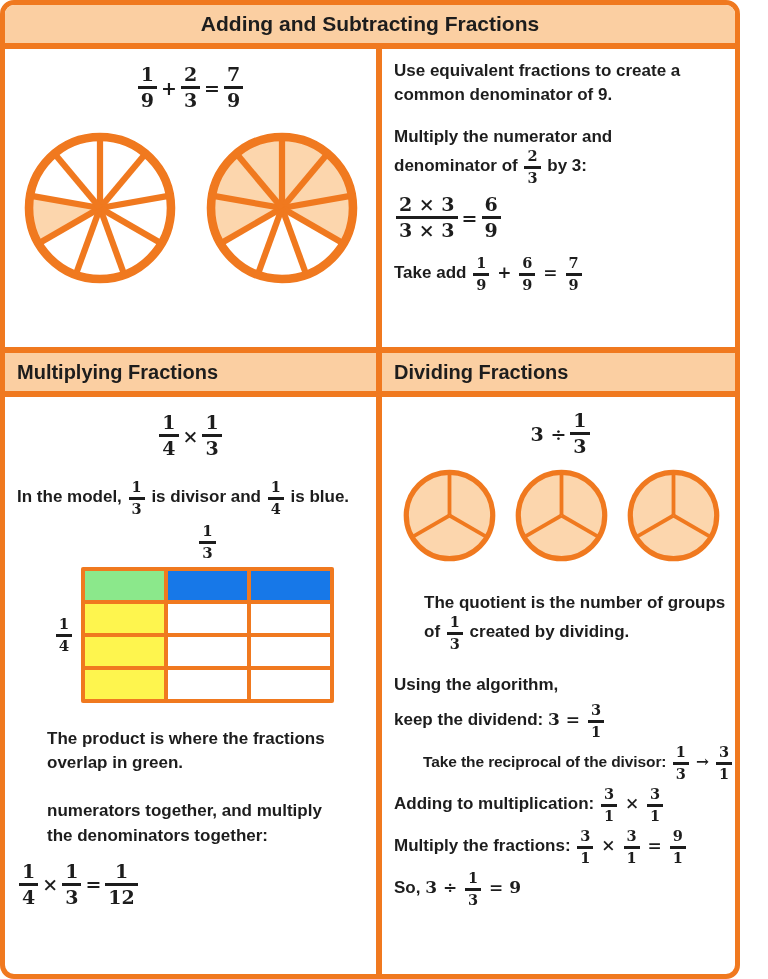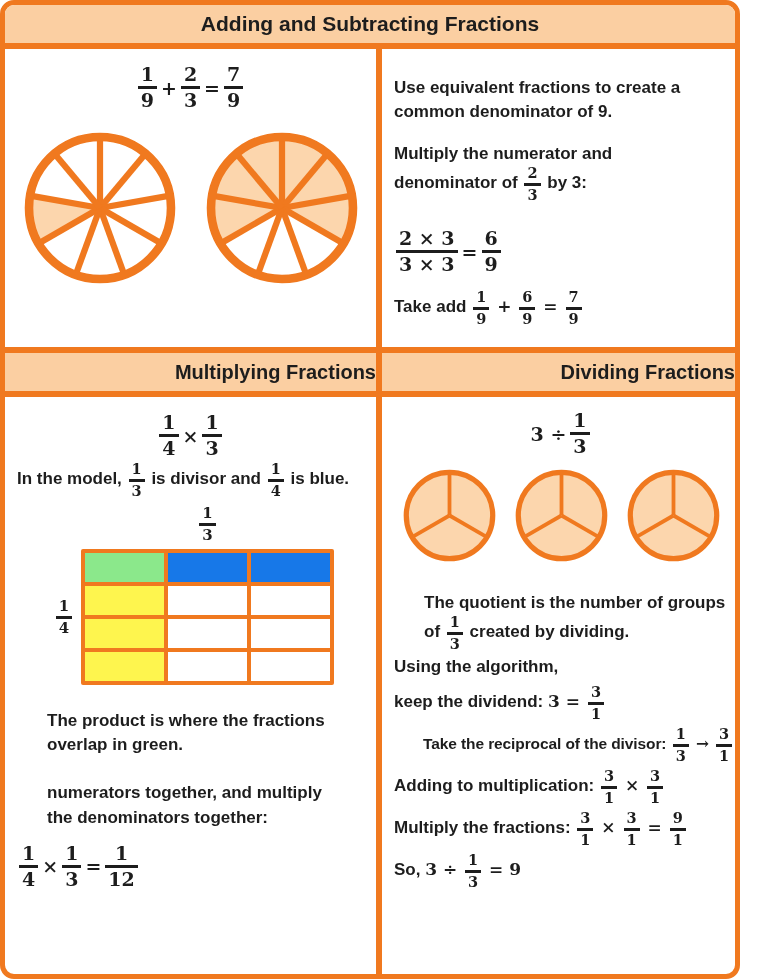--- a/index.html
+++ b/index.html
@@ -26,22 +26,22 @@
   .row { display: flex; width: 100%; }
   .row-a { flex: 0 0 304px; border-bottom: var(--ow) solid var(--orange); }
   .header-row { flex: 0 0 44px; border-bottom: var(--ow) solid var(--orange); }
   .row-c { flex: 1 1 auto; }
 
   .cell-left { width: 377px; flex: 0 0 377px; border-right: var(--ow) solid var(--orange); }
   .cell-right { flex: 1 1 auto; }
 
   .hcell {
     background: var(--peach);
-    display: flex; align-items: center; justify-content: flex-end;
-    font-size: 20px; font-weight: bold; color: var(--ink);
+    display: flex; align-items: center; justify-content: flex-start;
+    font-size: 20px; font-weight: bold; color: var(--ink); padding-left: 12px;
   }
   .hcell-left { width: 377px; flex: 0 0 377px; border-right: var(--ow) solid var(--orange); }
   .hcell-right { flex: 1 1 auto; }
 
   p, .para {
     margin: 0; padding: 0 6px 0 12px;
     font-size: 17px; font-weight: bold; color: var(--ink); line-height: 1.42;
   }
 
   .math { font-family: "DejaVu Serif", serif; font-weight: bold; }
@@ -67,23 +67,23 @@
   .pies-row { display: flex; justify-content: center; align-items: center; }
   .pies-row-add { gap: 26px; margin-top: 20px; }
   .pies-row-div { gap: 17px; margin-top: 12px; }
   .pie-lg { width: 156px; height: 156px; }
   .pie-sm { width: 95px; height: 95px; }
 
   .eq-add-top { margin-top: 16px; }
   .eq-mult-top { margin-top: 16px; }
   .eq-div-top { margin-top: 14px; }
 
-  .mt6 { margin-top: 6px; } .mt10 { margin-top: 27px; }
+  .mt6 { margin-top: 6px; } .mt10 { margin-top: 10px; }
   .mt14 { margin-top: 14px; } .mt16 { margin-top: 16px; } .mt18 { margin-top: 18px; }
-  .mt22 { margin-top: 4px; } .mt24 { margin-top: 24px; margin-left: 30px; }
+  .mt22 { margin-top: 22px; } .mt24 { margin-top: 24px; margin-left: 30px; }
 
   .tight { font-size: 15.5px; letter-spacing: -0.1px; white-space: nowrap; padding-left: 41px; }
   .nowrap { white-space: nowrap; }
 
   
   .model { display: grid; grid-template-columns: 34px 253px; justify-content: center; margin-top: 8px; }
   .model-toplabel { grid-column: 2; display: flex; justify-content: center; padding-bottom: 6px; }
   .model-sidelabel { grid-column: 1; display: flex; align-items: center; justify-content: center; }
   .model .frac { font-size: 15px; }
   .agrid {

